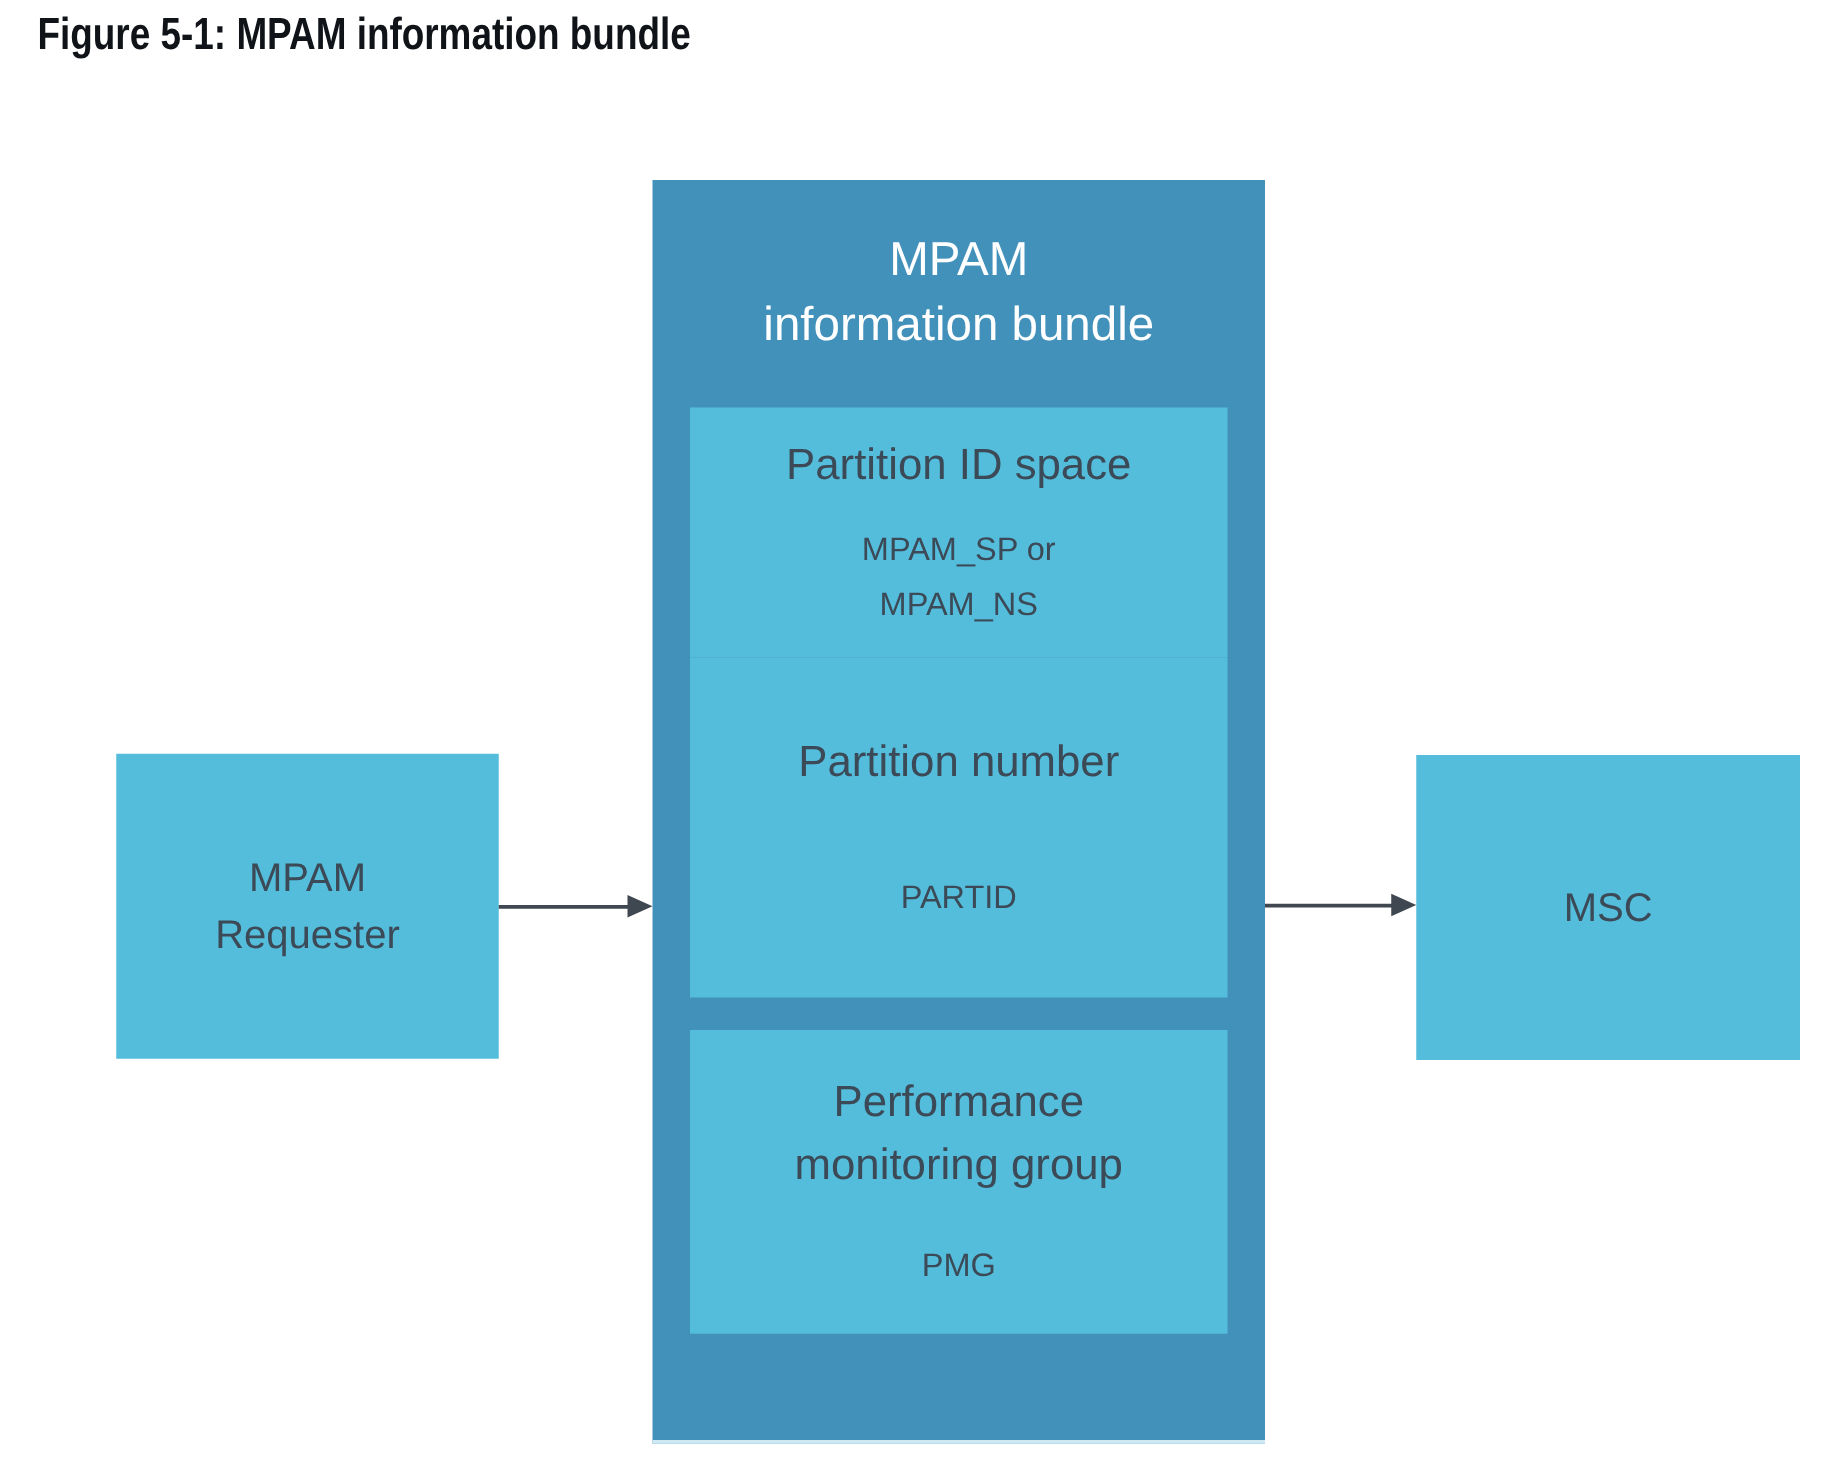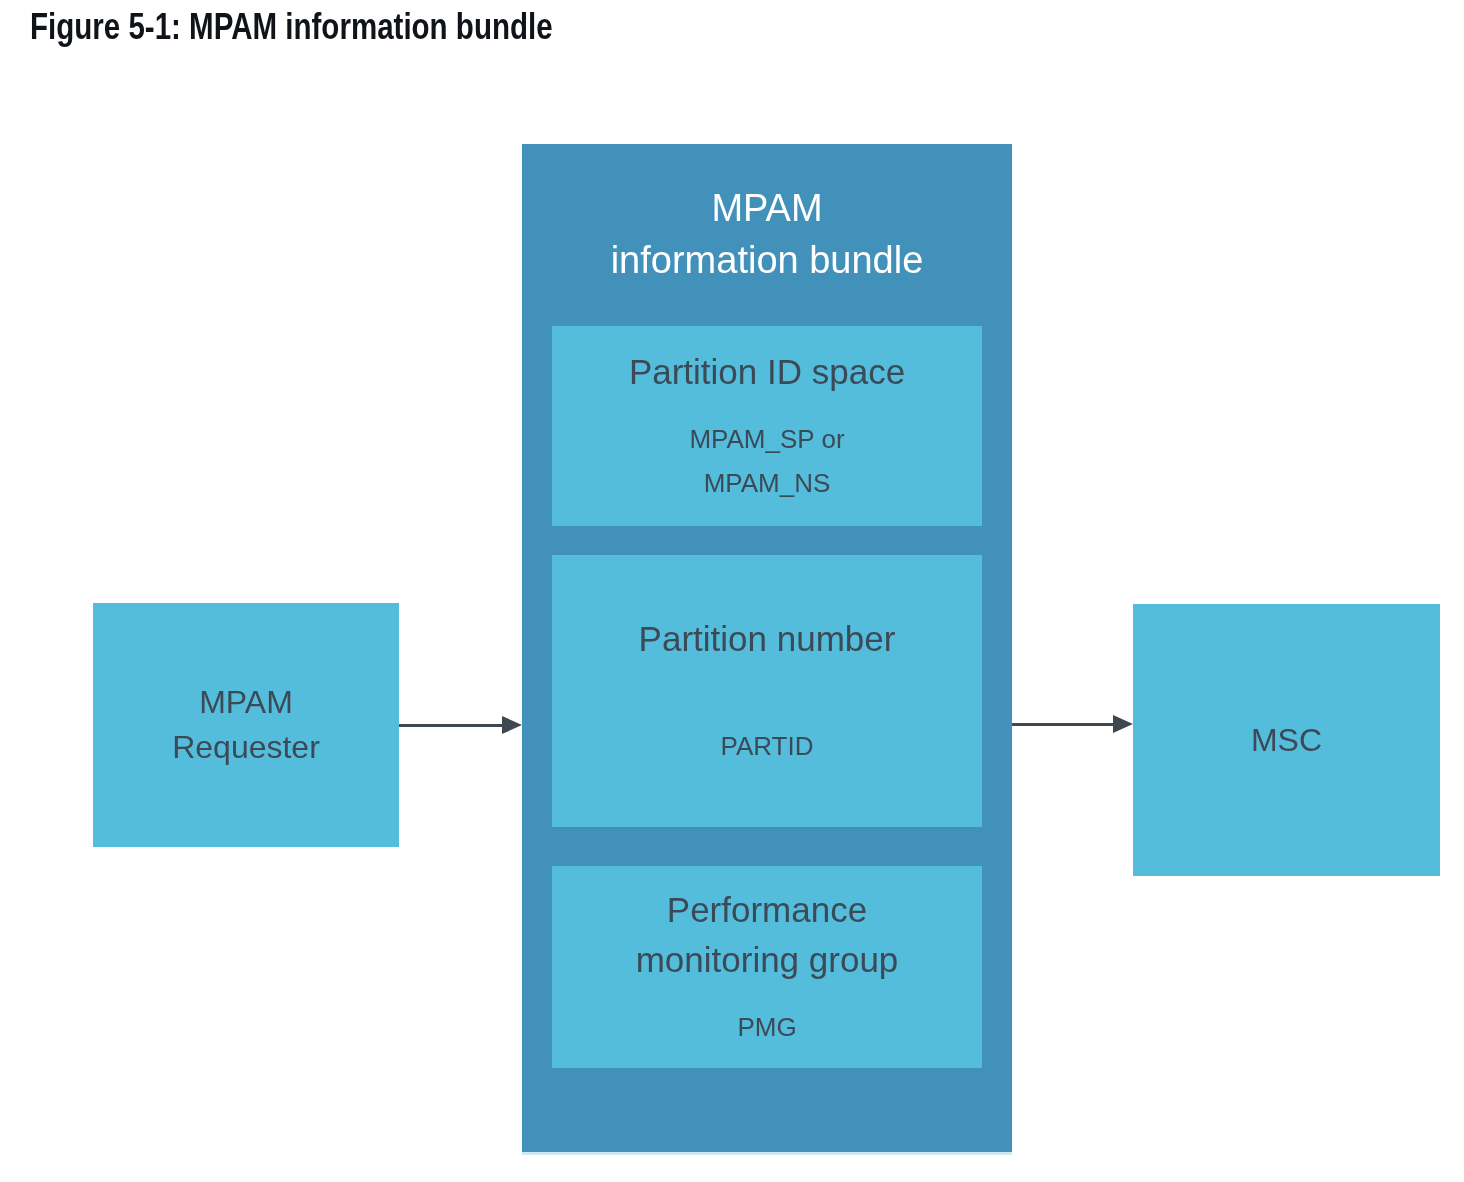--- a/index.html
+++ b/index.html
@@ -51,23 +51,23 @@
     width: 430px;
     background: #55bddc;
     display: flex;
     flex-direction: column;
     align-items: center;
     justify-content: space-evenly;
     text-align: center;
     color: #3b4a56;
     flex-shrink: 0;
   }
-  .field-box.f1 { height: 200px; margin-bottom: 29px; }
-  .field-box.f2 { height: 272px; margin-bottom: 39px; }
-  .field-box.f3 { height: 202px; }
+  .field-box.f1 { height: 200px; }
+  .field-box.f2 { height: 272px; margin-bottom: 26px; }
+  .field-box.f3 { height: 243px; }
   .field-heading {
     font-size: 35px;
     line-height: 50px;
     white-space: pre-line;
   }
   .field-value {
     font-size: 26px;
     line-height: 44px;
     white-space: pre-line;
   }
@@ -86,21 +86,21 @@
   .requester-node {
     left: 93px;
     top: 603px;
     width: 306px;
     height: 244px;
   }
   .msc-node {
     left: 1133px;
     top: 604px;
     width: 307px;
-    height: 272px;
+    height: 244px;
   }
   .arrow-line {
     position: absolute;
     height: 3px;
     background: #3f4750;
   }
   .arrow-head {
     position: absolute;
     width: 0;
     height: 0;

